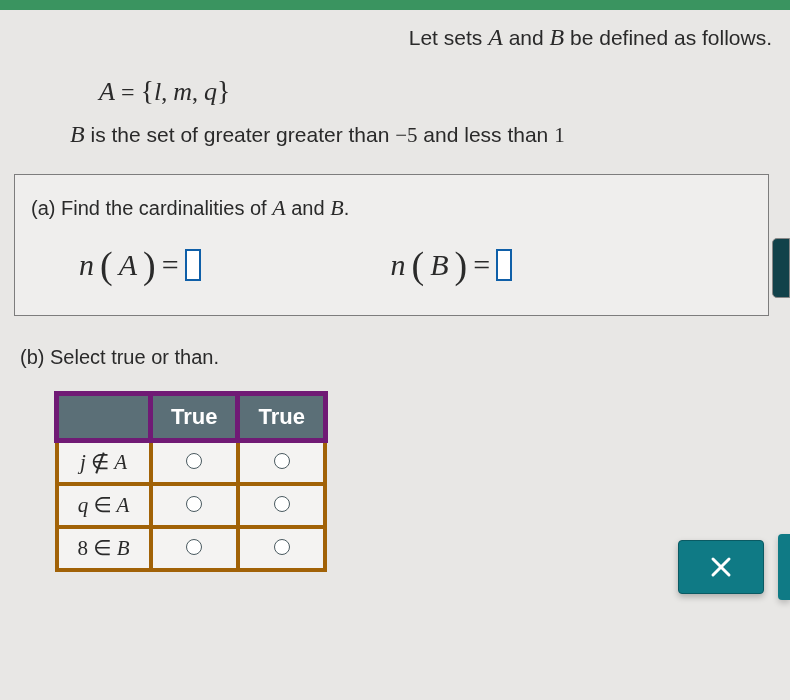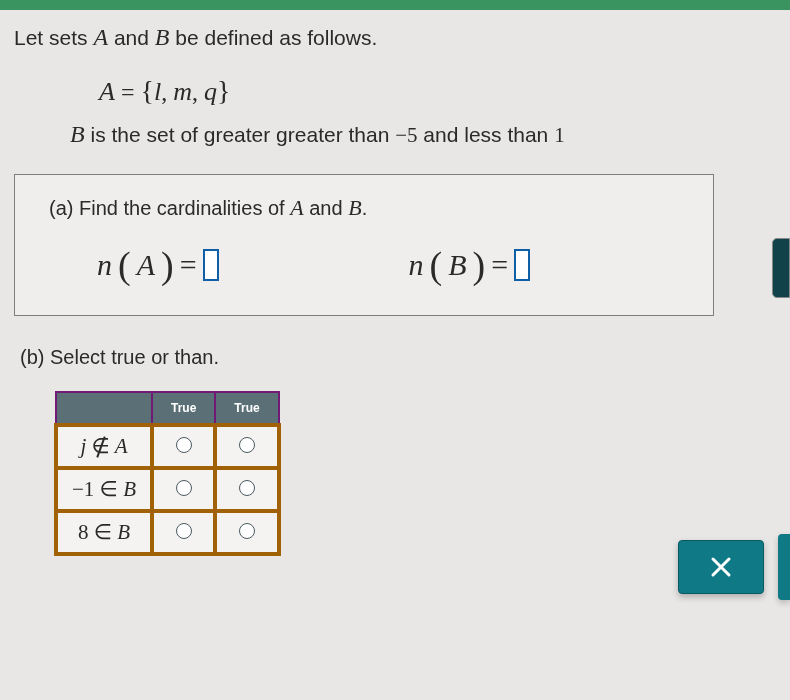--- a/index.html
+++ b/index.html
@@ -17,37 +17,38 @@
   .topbar {
     height: 10px;
     background: #3a9460;
   }
   .content {
     padding: 10px 18px 0 14px;
   }
   .intro {
     font-size: 21px;
     margin: 4px 0 24px 0;
+    text-align: right;
   }
   .setdef {
     margin-left: 85px;
     font-size: 24px;
   }
   .setdef .mi { font-style: italic; font-family: 'Times New Roman', serif; font-size: 26px; }
   .setdesc {
     font-size: 21px;
     margin: 14px 0 26px 56px;
   }
   .setdesc .mi { font-style: italic; font-family: 'Times New Roman', serif; font-size: 24px; }
   .panel {
     border: 1px solid #7d7d7d;
     background: #efeeed;
-    padding: 20px 22px 28px 34px;
+    padding: 20px 22px 28px 16px;
     margin-bottom: 30px;
-    width: 700px;
+    width: 755px;
   }
   .part-label {
     font-size: 20px;
     margin-bottom: 22px;
   }
   .part-label .mi { font-style: italic; font-family: 'Times New Roman', serif; font-size: 22px; }
   .cards-row {
     display: flex;
     gap: 190px;
     margin-left: 48px;
@@ -76,23 +77,23 @@
   }
   .tf-table {
     border-collapse: collapse;
     margin-left: 40px;
     margin-top: 6px;
   }
   .tf-table th {
     background: #5b6f77;
     color: #fff;
     font-weight: bold;
-    font-size: 12px;
+    font-size: 22px;
     padding: 8px 18px;
-    border: 2px solid #701a75;
+    border: 5px solid #701a75;
   }
   .tf-table th.blank { background: #5b6f77; }
   .tf-table td {
     border: 4px solid #a16207;
     background: #f4f3f2;
     text-align: center;
     padding: 7px 14px;
     font-family: 'Times New Roman', serif;
     font-size: 21px;
   }
@@ -208,21 +209,21 @@
         </tr>
         <tr>
           <td class="stmt">
             <span>j</span> <span class="op notin">∈</span> <span>A</span>
           </td>
           <td><span class="radio"></span></td>
           <td><span class="radio"></span></td>
         </tr>
         <tr>
           <td class="stmt">
-            <span style="font-style:normal">−1</span> <span class="op">∈</span> <span>B</span>
+            <span>q</span> <span class="op">∈</span> <span>A</span>
           </td>
           <td><span class="radio"></span></td>
           <td><span class="radio"></span></td>
         </tr>
         <tr>
           <td class="stmt">
             <span style="font-style:normal">8</span> <span class="op">∈</span> <span>B</span>
           </td>
           <td><span class="radio"></span></td>
           <td><span class="radio"></span></td>

